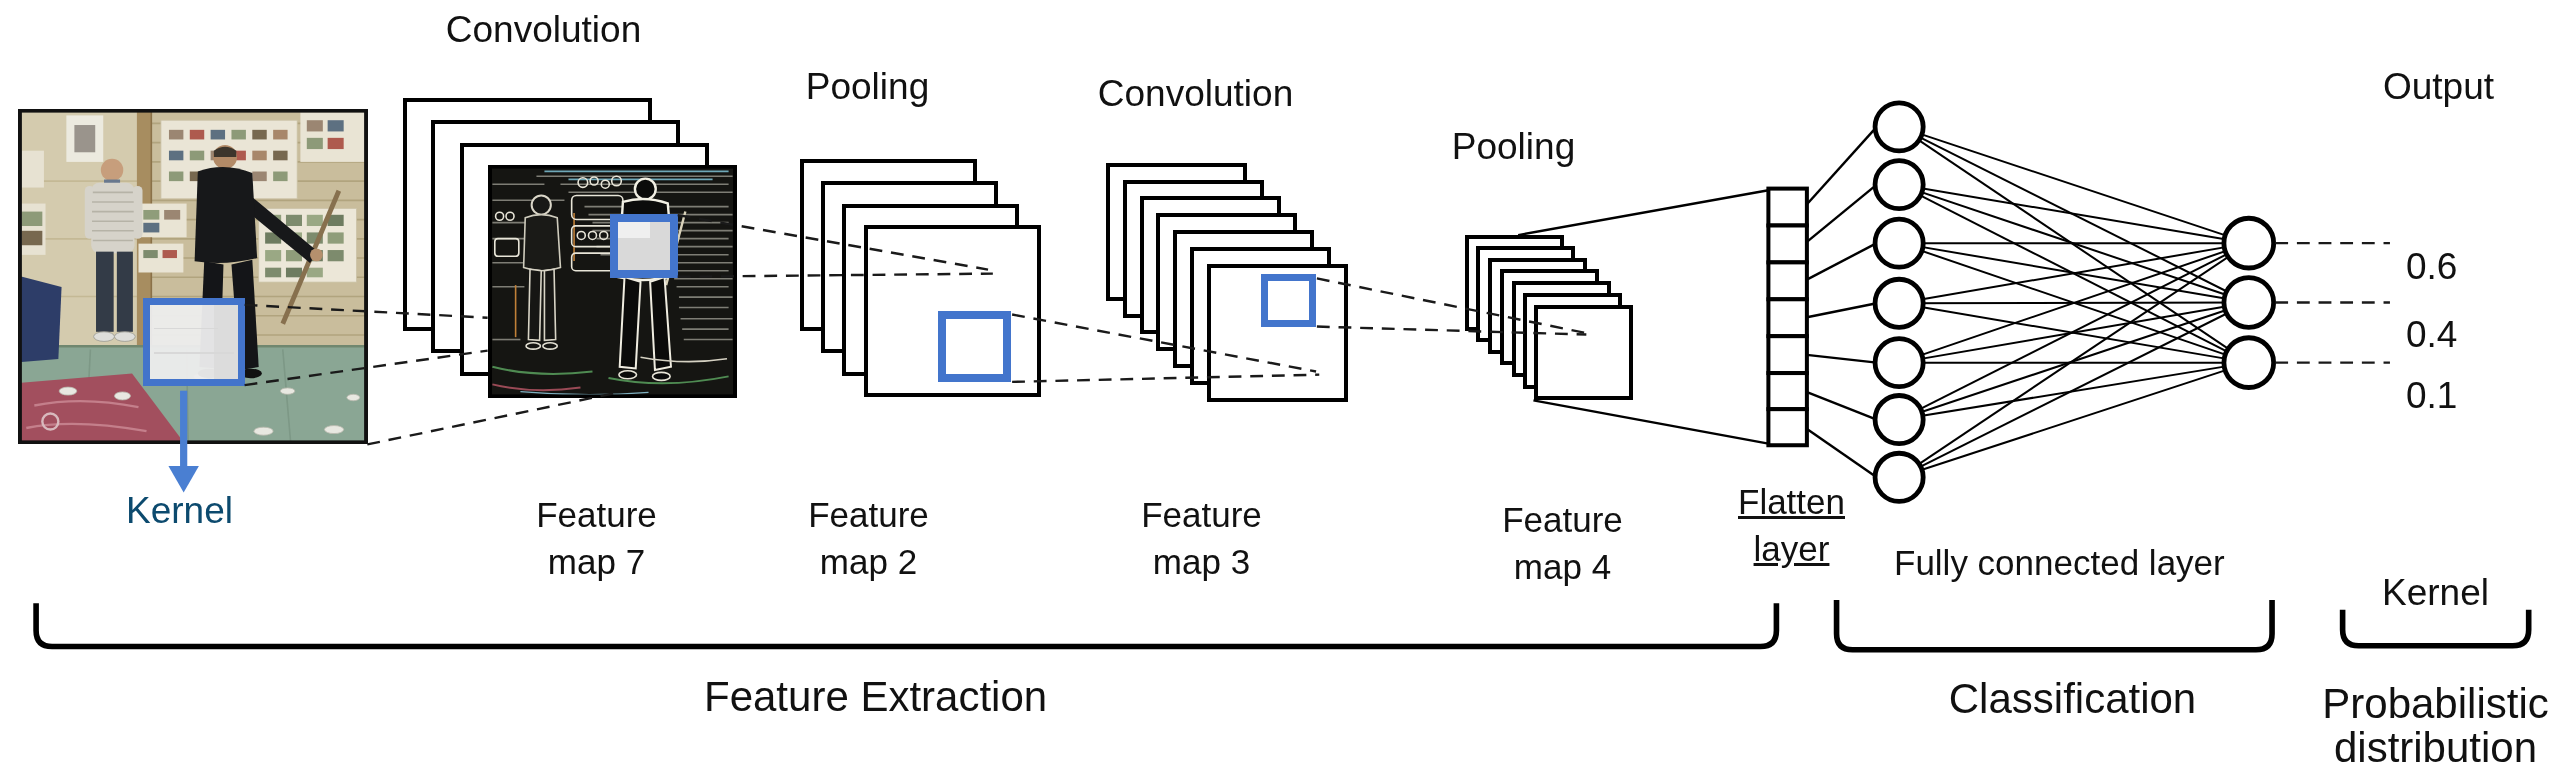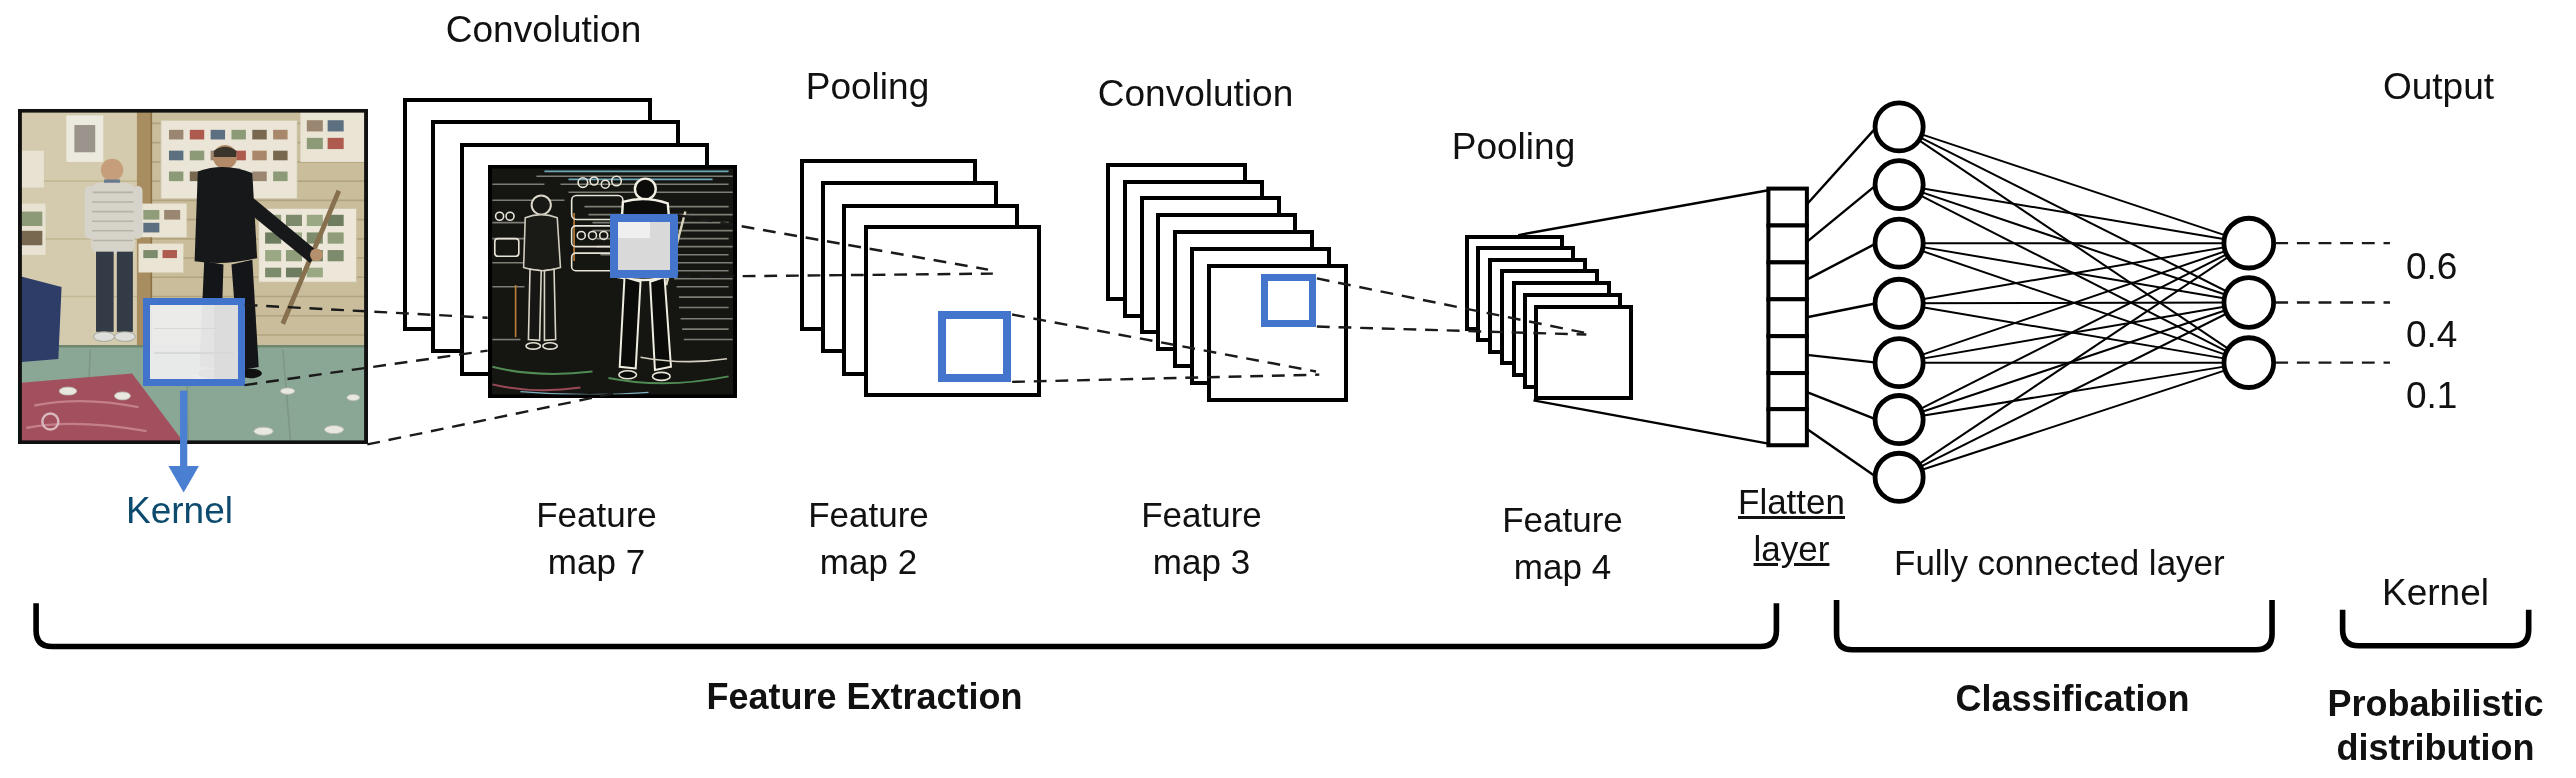--- a/index.html
+++ b/index.html
@@ -5,21 +5,21 @@
   html,body{margin:0;padding:0;background:#fff;}
   .canvas{position:relative;width:2576px;height:779px;background:#fff;overflow:hidden;
           font-family:"Liberation Sans","DejaVu Sans",sans-serif;color:#111;}
   svg.layer{position:absolute;left:0;top:0;}
   .z1{z-index:1}.z3{z-index:3}
   .frame{position:absolute;background:#fff;border:4px solid #000;box-sizing:border-box;z-index:2;}
   .imgbox{position:absolute;z-index:2;}
   .bluesq{position:absolute;box-sizing:border-box;border:8px solid #4375cc;background:#d9d9d9;z-index:3;}
   .lbl{position:absolute;text-align:center;font-size:37px;line-height:40px;white-space:nowrap;z-index:4;}
   .lbl.small{font-size:35px;line-height:47px;}
-  .lbl.bold{font-weight:bold;font-size:36px;line-height:44px;}
+  .lbl.bold{font-weight:normal;font-size:42px;line-height:44px;}
   .lbl.blue{color:#0c4a6e;}
   .val{position:absolute;font-size:37px;line-height:37px;text-align:right;z-index:4;margin-top:36px;}
 </style>
 </head>
 <body>
 
 <div class="canvas">
 
   <svg class="layer z1" width="2576" height="779" viewBox="0 0 3212 971">
     <g stroke="#000" stroke-width="3">

